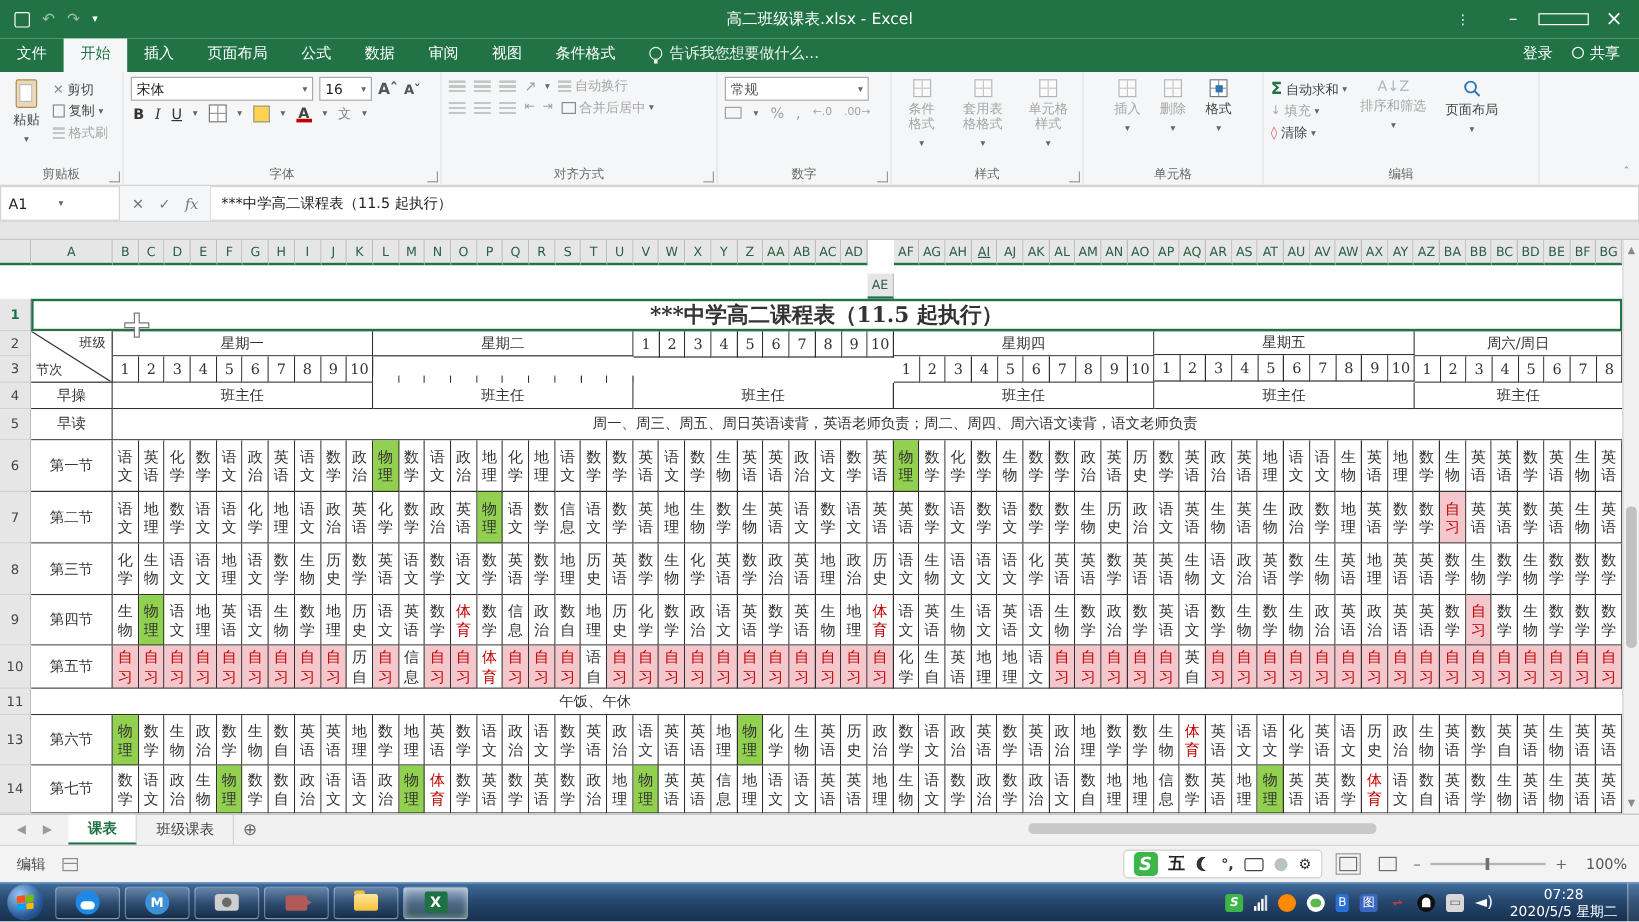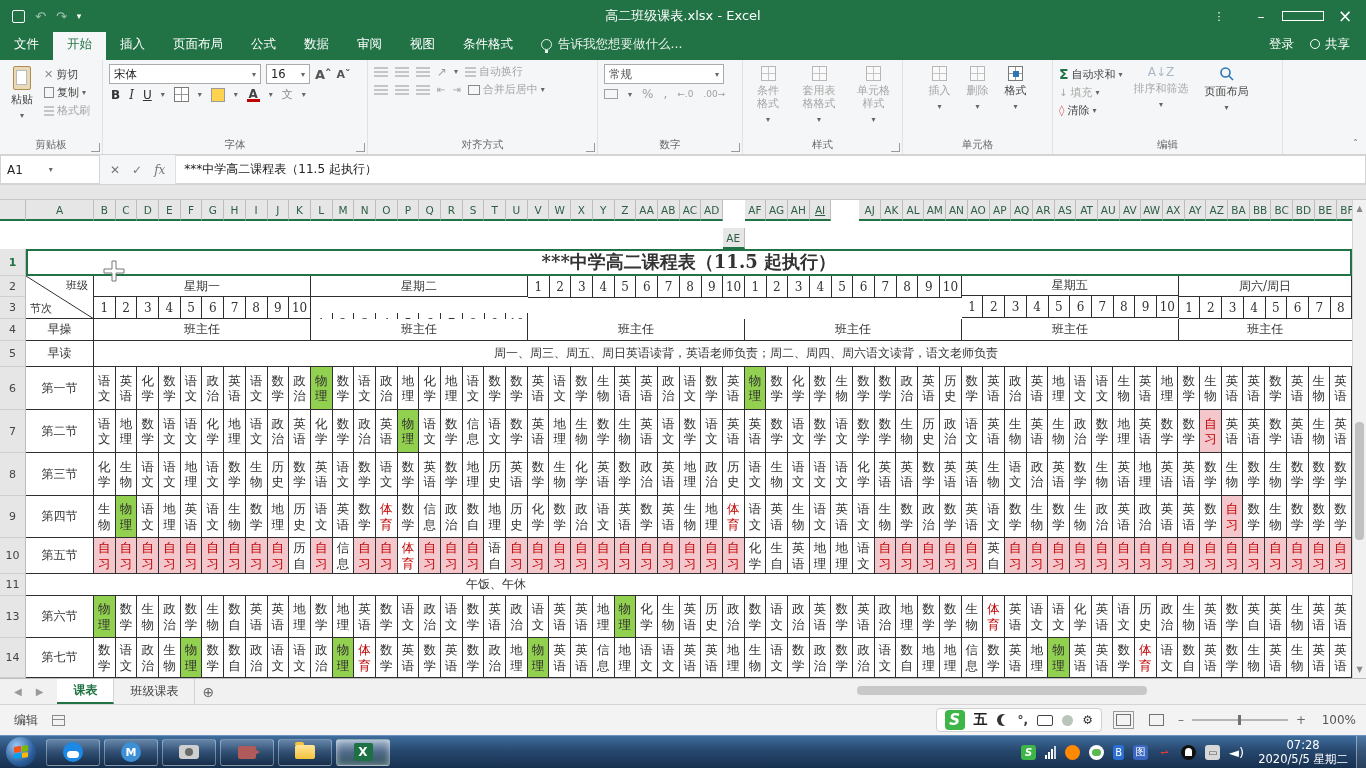--- a/index.html
+++ b/index.html
@@ -389,21 +389,21 @@
       <div class="hcell" style="width: 21.7px;">Z</div>
       <div class="hcell" style="width: 21.7px;">AA</div>
       <div class="hcell" style="width: 21.7px;">AB</div>
       <div class="hcell" style="width: 21.7px;">AC</div>
       <div class="hcell" style="width: 21.7px;">AD</div>
       <div class="hcell" style="width: 21.7px; margin-top: 28px;">AE</div>
       <div class="hcell" style="width: 21.7px;">AF</div>
       <div class="hcell" style="width: 21.7px;">AG</div>
       <div class="hcell" style="width: 21.7px;">AH</div>
       <div class="hcell" style="width: 21.7px; text-decoration: underline;">AI</div>
-      <div class="hcell" style="width: 21.7px; margin-left: 28px;">AJ</div>
+      <div class="hcell" style="width: 21.7px;">AJ</div>
       <div class="hcell" style="width: 21.7px;">AK</div>
       <div class="hcell" style="width: 21.7px;">AL</div>
       <div class="hcell" style="width: 21.7px;">AM</div>
       <div class="hcell" style="width: 21.7px;">AN</div>
       <div class="hcell" style="width: 21.7px;">AO</div>
       <div class="hcell" style="width: 21.7px;">AP</div>
       <div class="hcell" style="width: 21.7px;">AQ</div>
       <div class="hcell" style="width: 21.7px;">AR</div>
       <div class="hcell" style="width: 21.7px;">AS</div>
       <div class="hcell" style="width: 21.7px;">AT</div>
@@ -476,20 +476,21 @@
           <div class="c lab" style="width: 21.7px; height: 22px;">4</div>
           <div class="c lab" style="width: 21.7px; height: 22px;">5</div>
           <div class="c lab" style="width: 21.7px; height: 22px;">6</div>
           <div class="c lab" style="width: 21.7px; height: 22px;">7</div>
           <div class="c lab" style="width: 21.7px; height: 22px;">8</div>
           <div class="c lab" style="width: 21.7px; height: 22px;">9</div>
           <div class="c lab" style="width: 21.7px; height: 22px;">10</div>
         </div>
       </div>
       <div class="col" style="width: 217px; height: 43px; gap: 0px;">
+        <div class="c lab" style="width: 217px; height: 21px;">星期四</div>
         <div class="grow" style="height: 22px;">
           <div class="c lab" style="width: 21.7px; height: 22px;">1</div>
           <div class="c lab" style="width: 21.7px; height: 22px;">2</div>
           <div class="c lab" style="width: 21.7px; height: 22px;">3</div>
           <div class="c lab" style="width: 21.7px; height: 22px;">4</div>
           <div class="c lab" style="width: 21.7px; height: 22px;">5</div>
           <div class="c lab" style="width: 21.7px; height: 22px;">6</div>
           <div class="c lab" style="width: 21.7px; height: 22px;">7</div>
           <div class="c lab" style="width: 21.7px; height: 22px;">8</div>
           <div class="c lab" style="width: 21.7px; height: 22px;">9</div>

